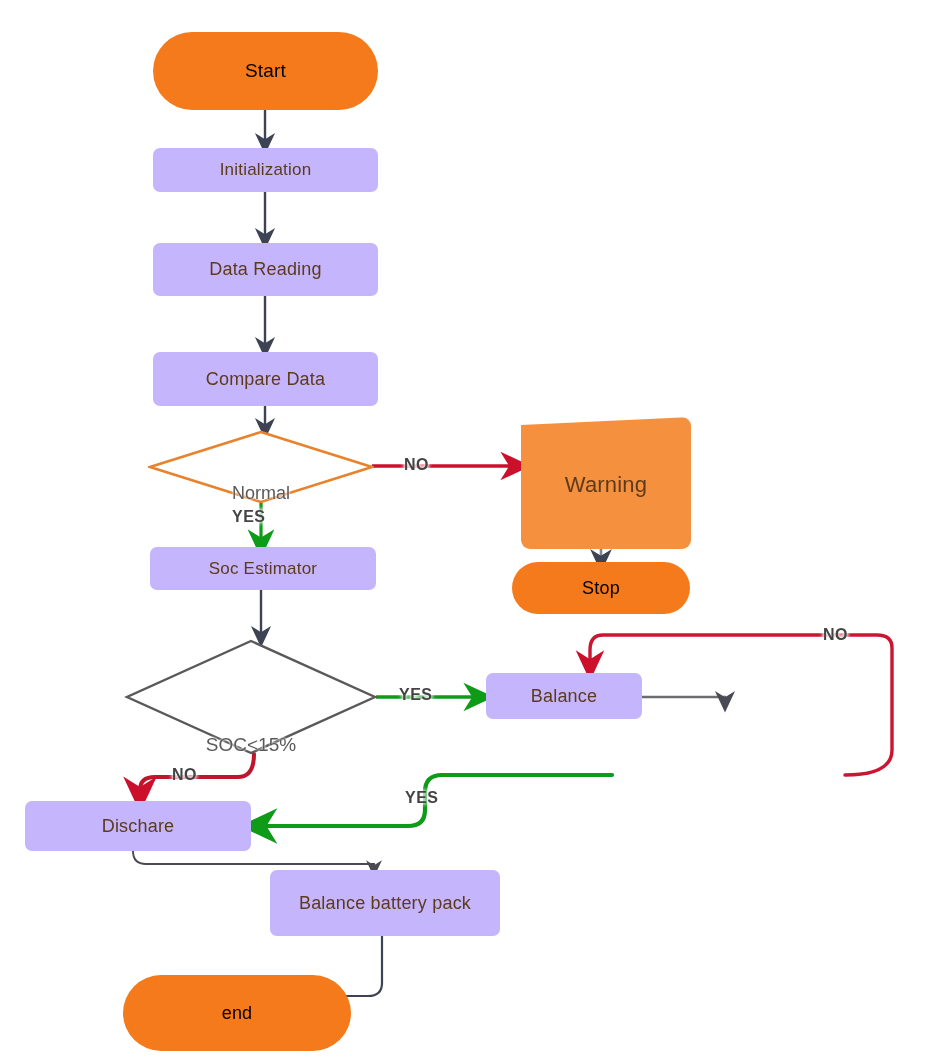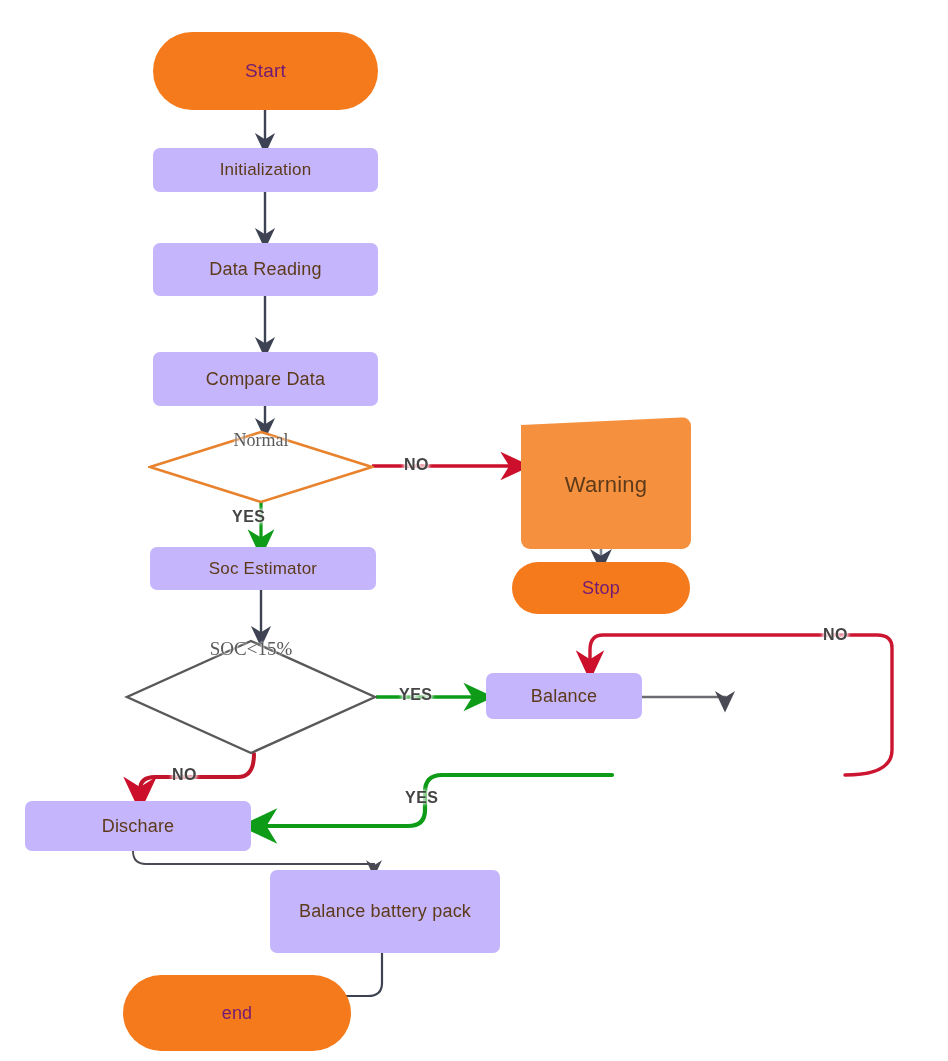--- a/index.html
+++ b/index.html
@@ -16,27 +16,27 @@
   .node{
     position:absolute;
     display:flex;align-items:center;justify-content:center;
     text-align:center;
     box-sizing:border-box;
     color:#5d3a1a;
     letter-spacing:0.2px;
     line-height:1.12;
   }
   .node.filled{background:#c4b5fd;}
-  .node.pill{background:#f57a1b;border-radius:999px;color:#701a75;}
+  .node.pill{background:#f57a1b;border-radius:999px;color:#000000;}
   .node.rect{border-radius:7px;}
   .node.skew{background:#f5913e;border-radius:9px;}
 
   .diamond{
     position:absolute;
-    display:flex;align-items:flex-start;justify-content:center;font-family:Liberation Serif, serif;
+    display:flex;align-items:flex-end;justify-content:center;
   }
   .diamond > span{
     position:relative;z-index:2;
     color:#5a5a5a;
     text-shadow:0 0 2px #fff,0 0 3px #fff;
   }
   .diamond svg{position:absolute;left:0;top:0;width:100%;height:100%;}
 
   .edge-label{
     position:absolute;
@@ -144,21 +144,21 @@
 
   <div class="node filled rect" style="left:486px;top:673px;width:156px;height:46px;font-size:18px;">
     <span>Balance</span>
   </div>
 
 
   <div class="node filled rect" style="left:25px;top:801px;width:226px;height:50px;font-size:18px;">
     <span>Dischare</span>
   </div>
 
-  <div class="node filled rect" style="left:270px;top:870px;width:230px;height:83px;font-size:18px;padding:0 18px;">
+  <div class="node filled rect" style="left:270px;top:870px;width:230px;height:66px;font-size:18px;padding:0 18px;">
     <span>Balance battery pack</span>
   </div>
 
   <div class="node pill" style="left:123px;top:975px;width:228px;height:76px;font-size:18px;">
     <span>end</span>
   </div>
 
   <div class="edge-label" style="left:404px;top:456px;font-size:16px;">
     <span>NO</span>
   </div>

